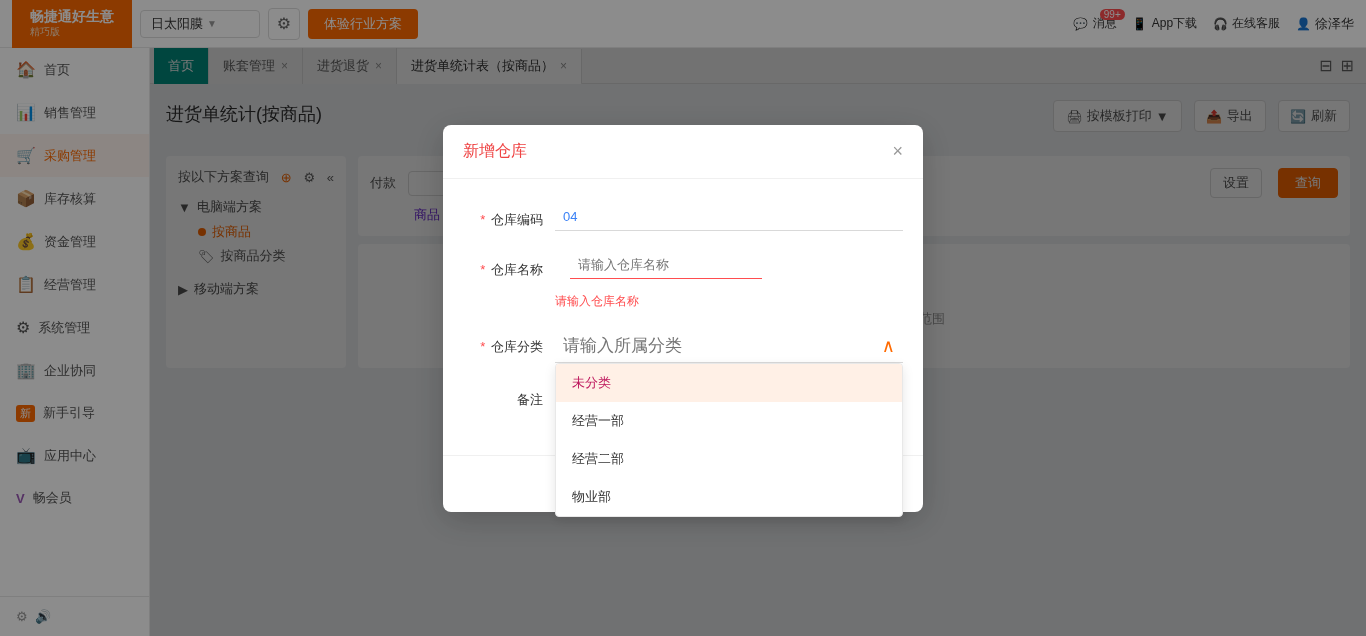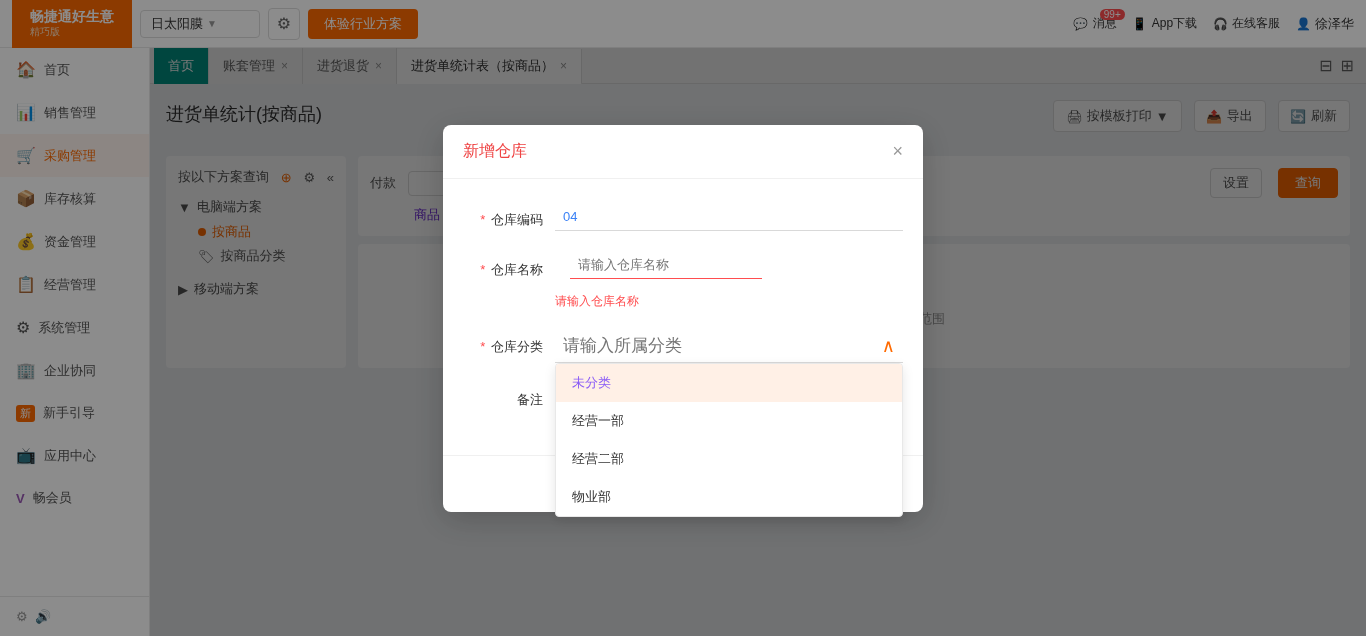--- a/index.html
+++ b/index.html
@@ -170,21 +170,21 @@
     
     .dropdown-list {
       position: absolute; top: 100%; left: 0; width: 100%;
       background: #fff; border: 1px solid #e8e8e8; border-radius: 4px;
       box-shadow: 0 4px 12px rgba(0,0,0,0.1); z-index: 2000;
       overflow: hidden;
     }
     .dropdown-item {
       padding: 10px 16px; cursor: pointer; font-size: 13px; color: #333;
     }
-    .dropdown-item.selected { background: #fff0e6; color: #8b5cf6; }
+    .dropdown-item.selected { background: #fff0e6; color: #be185d; }
     .btn-save {
       padding: 7px 20px; border: none; border-radius: 4px;
       background: #ff6a00; color: #fff; cursor: pointer; font-size: 13px;
     }
 
     
     .page-dimmed { filter: brightness(0.85); pointer-events: none; }
   </style>
 </head>
 <body>

